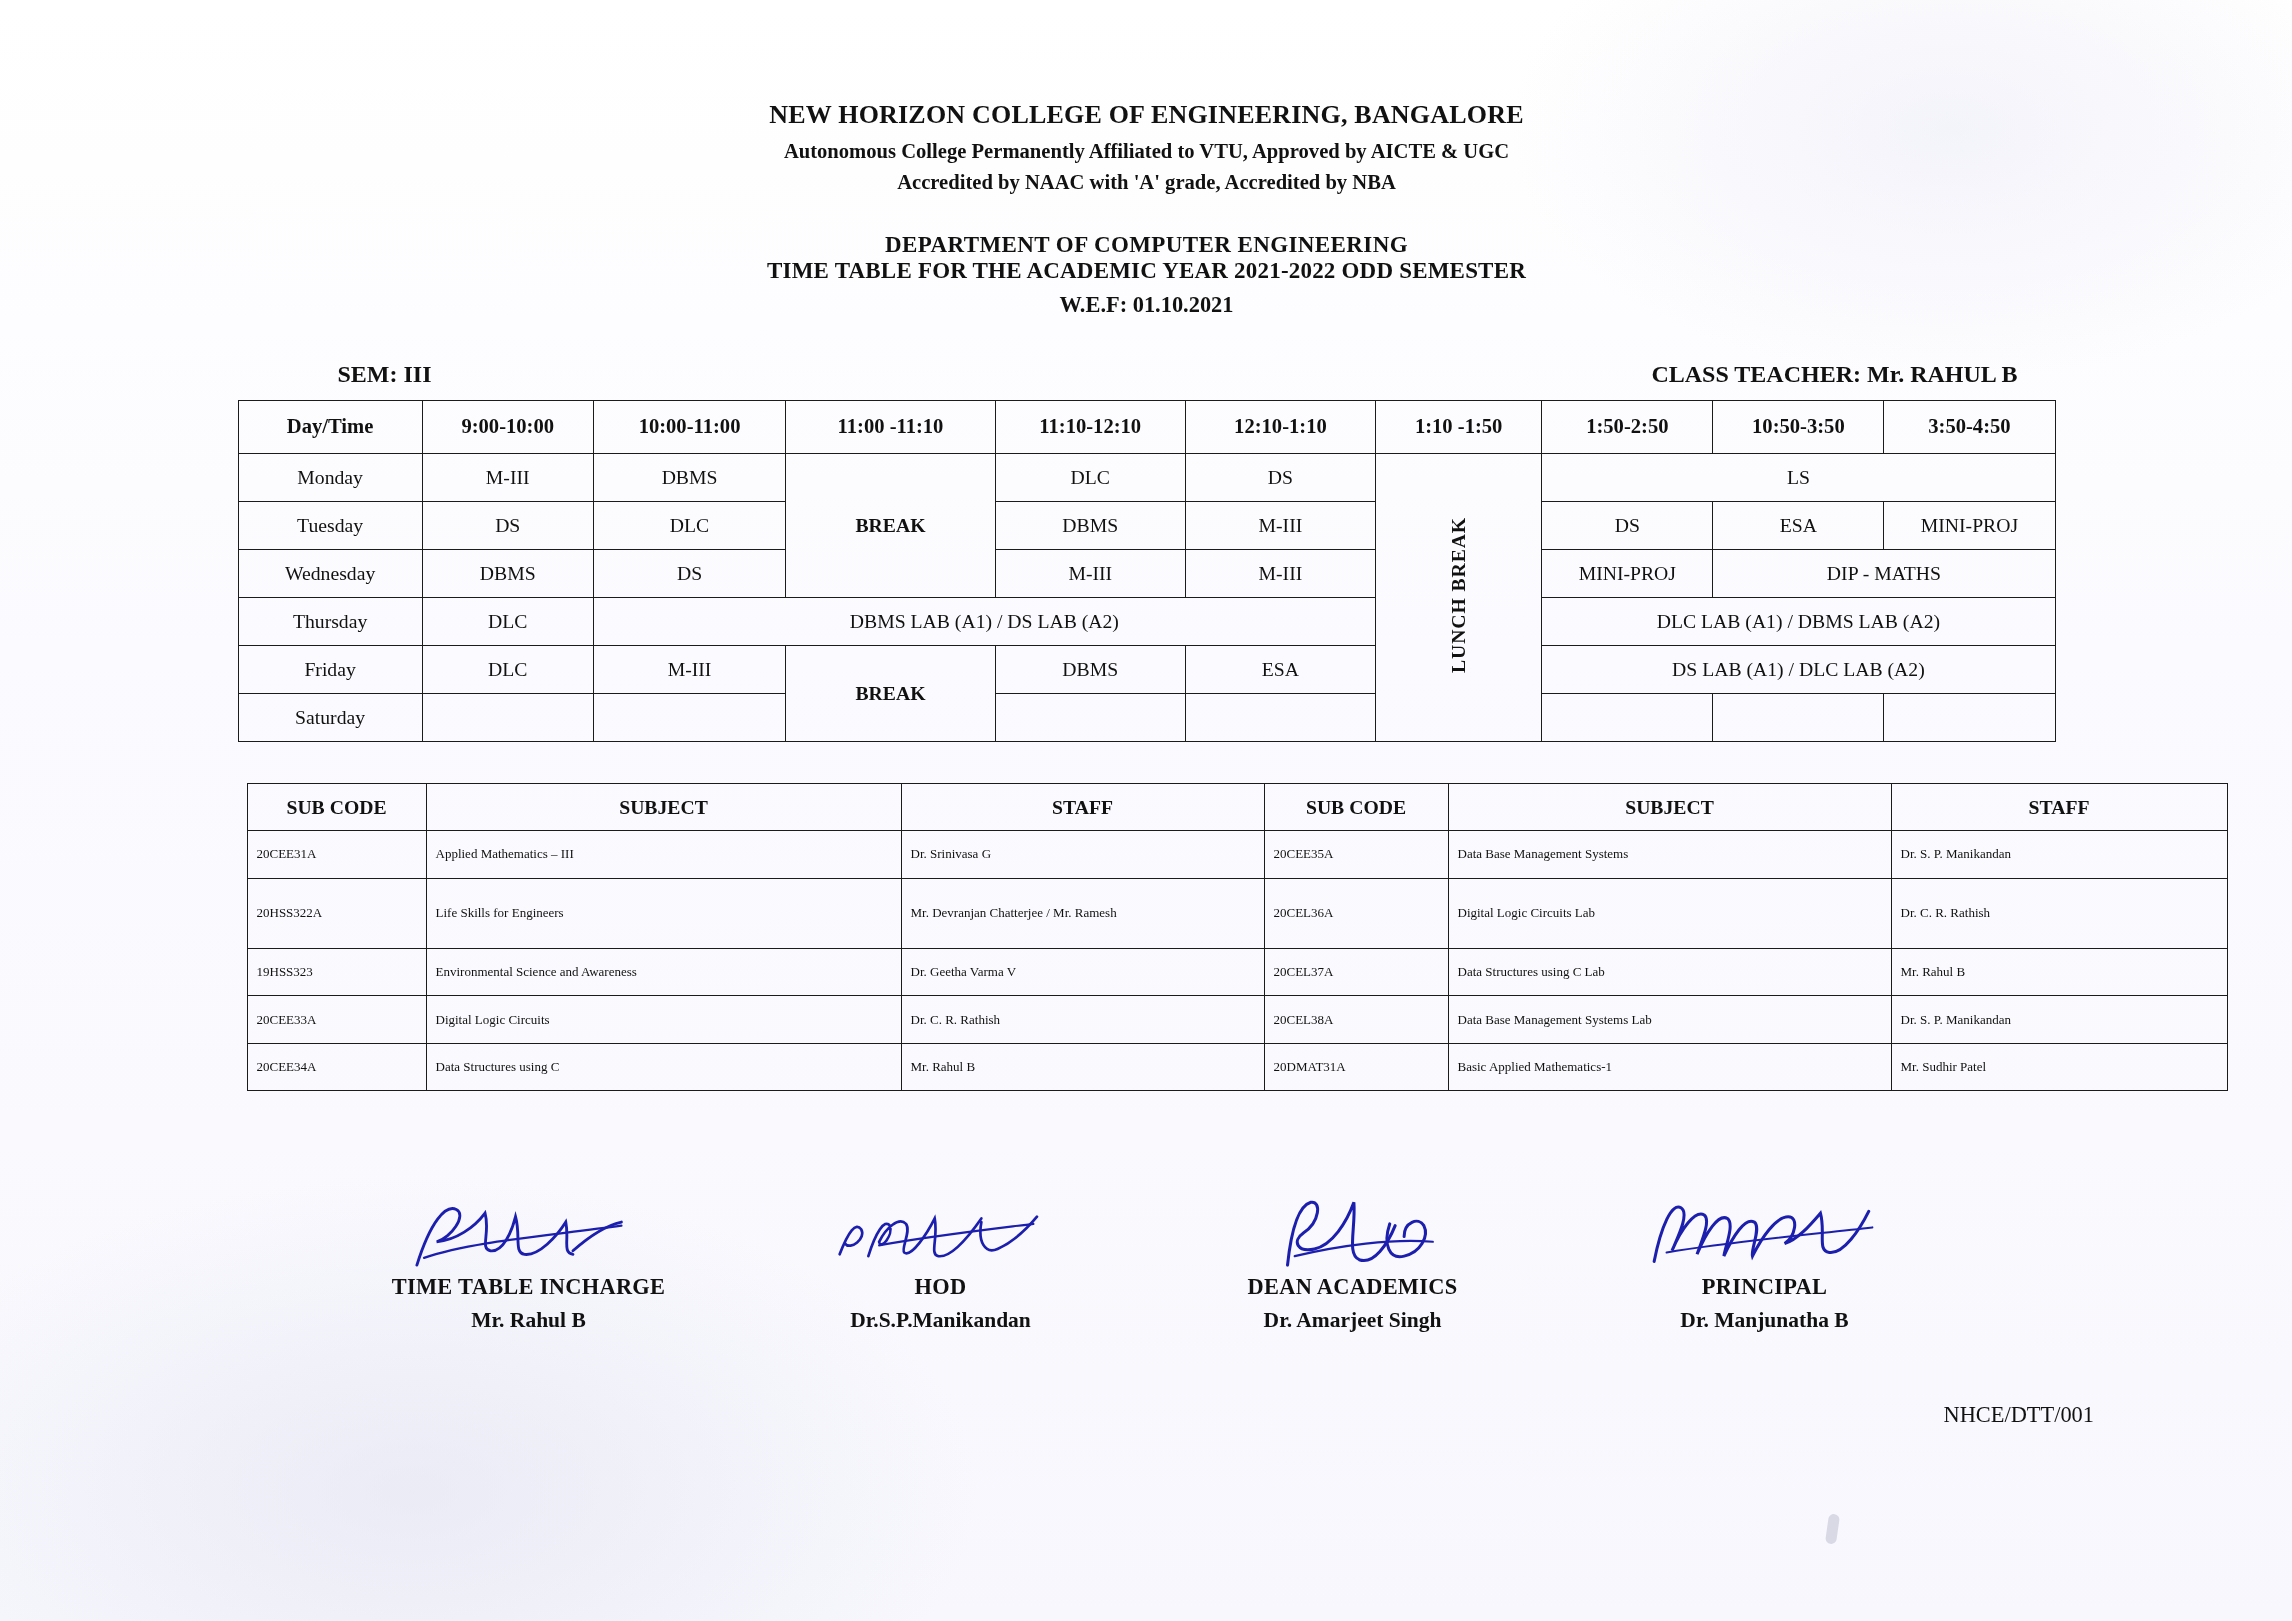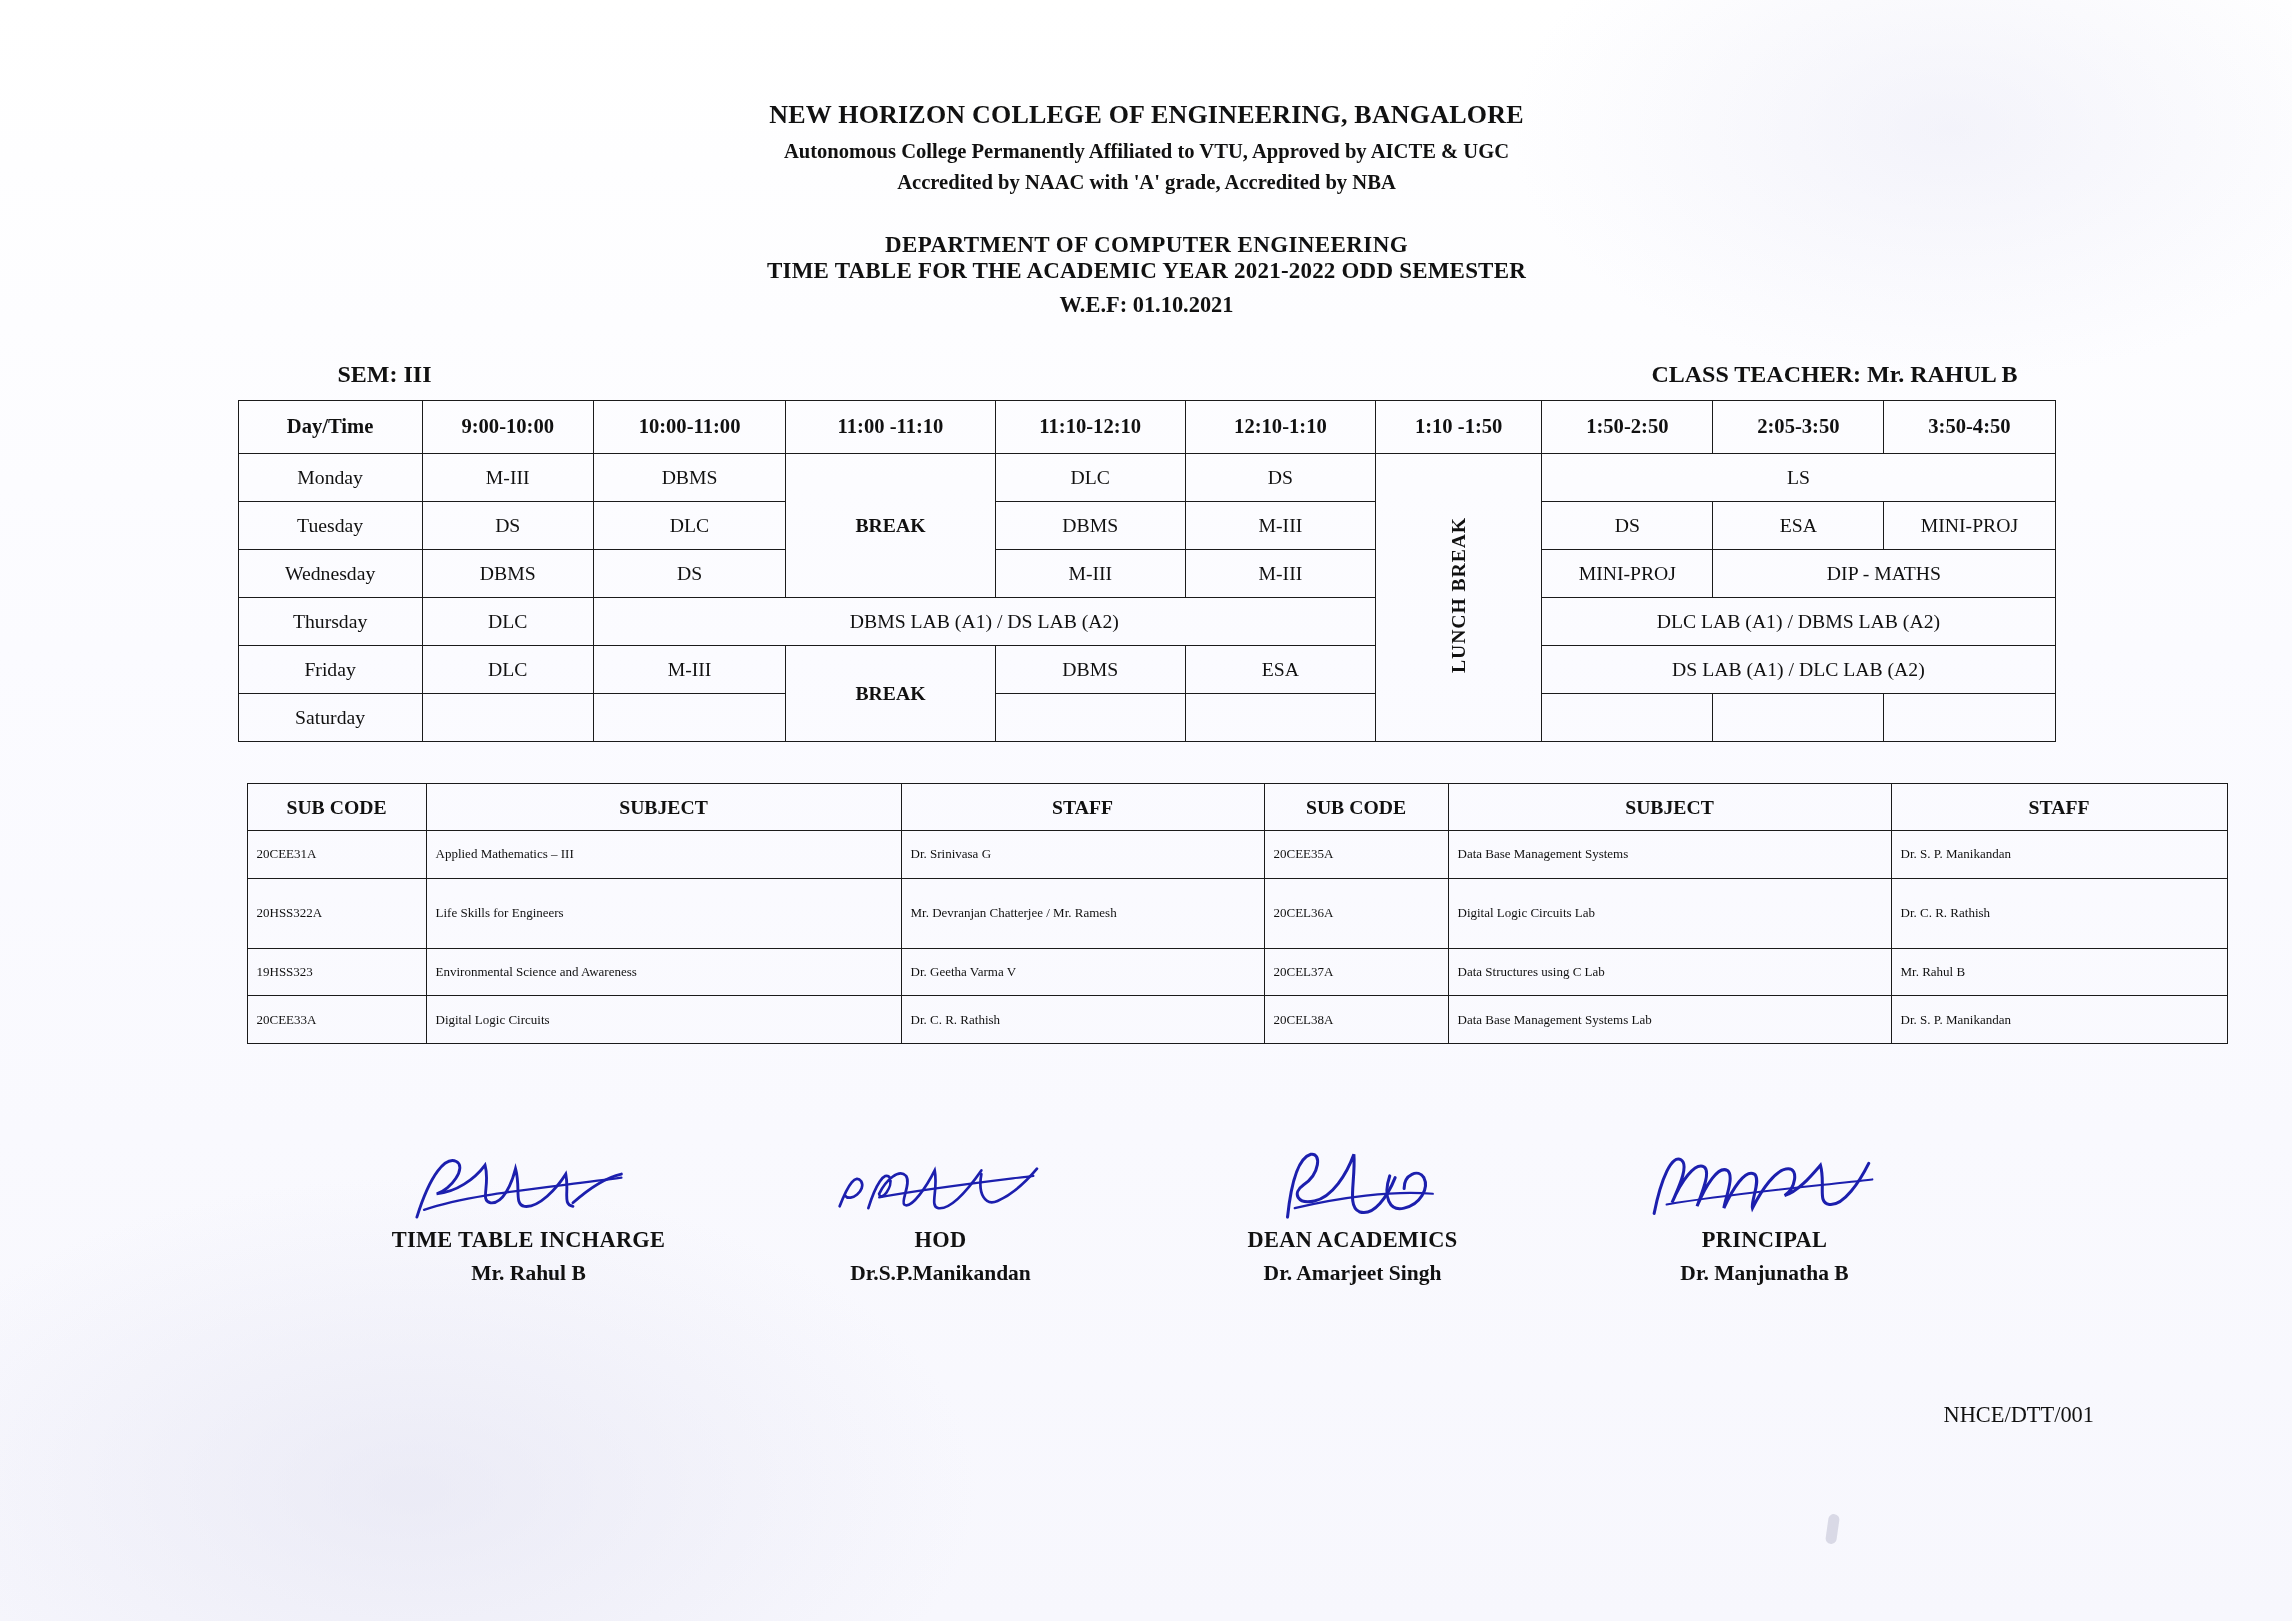--- a/index.html
+++ b/index.html
@@ -260,21 +260,21 @@
         <thead>
           <tr>
             <th class="daytime">Day/Time</th>
             <th>9:00-10:00</th>
             <th>10:00-11:00</th>
             <th>11:00 -11:10</th>
             <th>11:10-12:10</th>
             <th>12:10-1:10</th>
             <th>1:10 -1:50</th>
             <th>1:50-2:50</th>
-            <th>2:05-3:50</th>
+            <th>10:50-3:50</th>
             <th>3:50-4:50</th>
           </tr>
         </thead>
         <tbody>
 
           <tr>
             <td class="day">Monday</td>
             <td>M-III</td>
             <td>DBMS</td>
             <td class="break" rowspan="3">BREAK</td>
@@ -381,20 +381,28 @@
             <td>Data Structures using C Lab</td>
             <td>Mr. Rahul B</td>
           </tr>
           <tr>
             <td class="code">20CEE33A</td>
             <td>Digital Logic Circuits</td>
             <td>Dr. C. R. Rathish</td>
             <td class="code">20CEL38A</td>
             <td>Data Base Management Systems Lab</td>
             <td>Dr. S. P. Manikandan</td>
+          </tr>
+          <tr>
+            <td class="code">20CEE34A</td>
+            <td>Data Structures using C</td>
+            <td>Mr. Rahul B</td>
+            <td class="code">20DMAT31A</td>
+            <td>Basic Applied Mathematics-1</td>
+            <td>Mr. Sudhir Patel</td>
           </tr>
         </tbody>
       </table>
     </div>
 
     <div class="sign-row">
 
       <div class="sign-block">
         <div class="sign-mark">
           <svg width="296" height="99" viewBox="0 0 330 110" aria-hidden="true">

